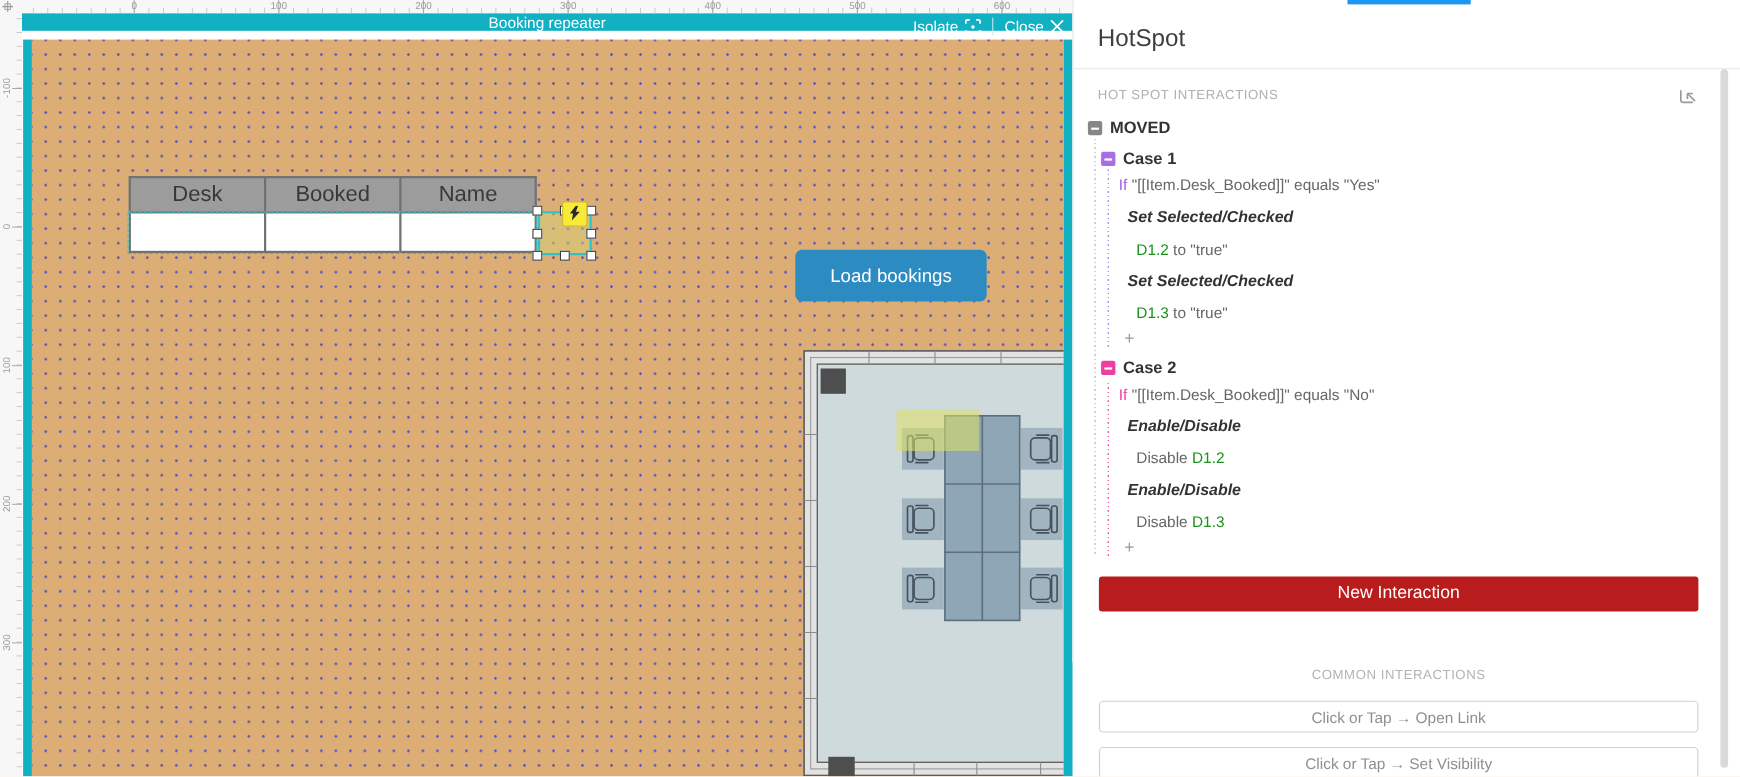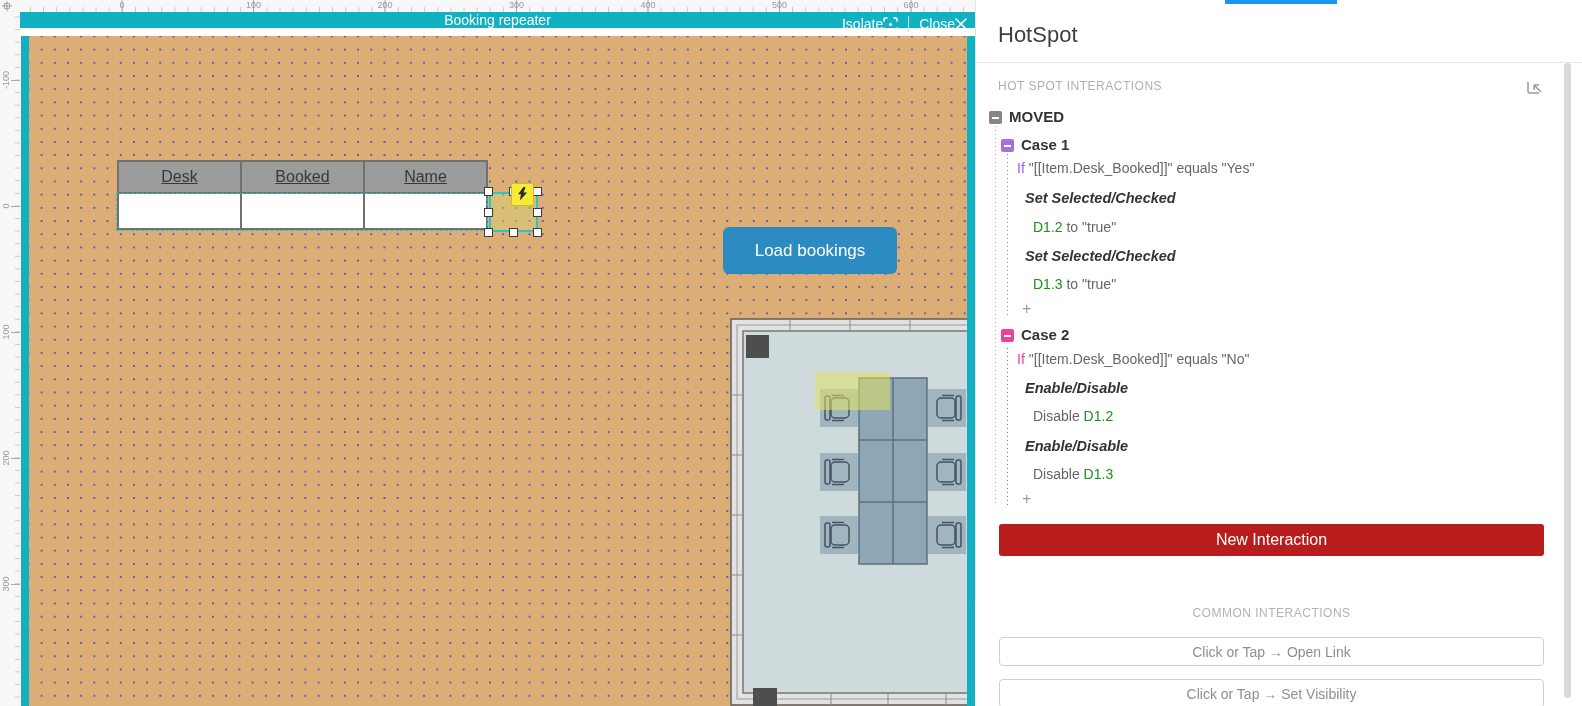--- a/index.html
+++ b/index.html
@@ -18,34 +18,34 @@
     background-size:9px 126px,5px 12.6px;background-position:right 0 top 194px,right 0 top 4.5px;background-repeat:repeat-y;}
   .rnum{position:absolute;top:0;font-size:9px;color:#9a9a9a;transform:translateX(-50%);}
   .vnum{position:absolute;left:1px;font-size:9px;color:#9a9a9a;writing-mode:vertical-rl;
         transform:rotate(180deg) translateY(50%);}
 
   
   .iso-bar{position:absolute;left:20px;top:12px;width:955px;height:16px;background:#11b1c3;color:#fff;
            display:flex;align-items:center;z-index:4;}
   .iso-title{position:absolute;left:0;right:0;text-align:center;font-size:14px;}
   .iso-actions{position:absolute;right:8px;top:0;height:24px;display:flex;align-items:center;gap:10px;}
-  .iso-btn{display:flex;align-items:center;font-size:14px;color:#fff;cursor:pointer;}
+  .iso-btn{display:flex;align-items:center;gap:6px;font-size:14px;color:#fff;cursor:pointer;}
   .iso-divider{width:1px;height:16px;background:#bfe9ef;}
   .strip{position:absolute;background:#11b1c3;z-index:3;}
 
   
   .canvas{position:absolute;left:29px;top:36px;width:938px;height:670px;background:#dcae75;
     background-image:radial-gradient(#5b54bb 1.1px,transparent 1.3px);
     background-size:13.2px 13.2px;background-position:6px 7px;z-index:1;}
 
   .wtable{position:absolute;left:117px;top:160px;width:371px;z-index:2;}
   .trow{display:flex;}
   .tcell{flex:1;border:2px solid #717171;margin-left:-2px;text-align:center;}
   .tcell:first-child{margin-left:0;}
-  .th{height:34px;line-height:30px;background:#9c9c9c;color:#383838;font-size:16px;text-decoration:underline;}
+  .th{height:34px;line-height:30px;background:#9c9c9c;color:#383838;font-size:20px;}
   .td{height:38px;margin-top:-2px;background:#fff;}
   .row-sel{position:absolute;left:116px;top:193px;width:372px;height:38px;
            border:1px dashed #28c5c9;z-index:3;pointer-events:none;}
 
   .hotspot{position:absolute;left:489px;top:192px;width:49px;height:40px;
            background:rgba(214,206,120,.5);border:2px solid #28c5c9;z-index:3;}
   .handle{position:absolute;width:9px;height:9px;background:#fff;border:1.5px solid #3c3c3c;z-index:4;}
   .bolt-badge{position:absolute;left:511px;top:183px;width:23px;height:23px;background:#f8ea36;
               border:1px solid #cdb92a;border-radius:2px;z-index:5;display:flex;align-items:center;justify-content:center;}
 

